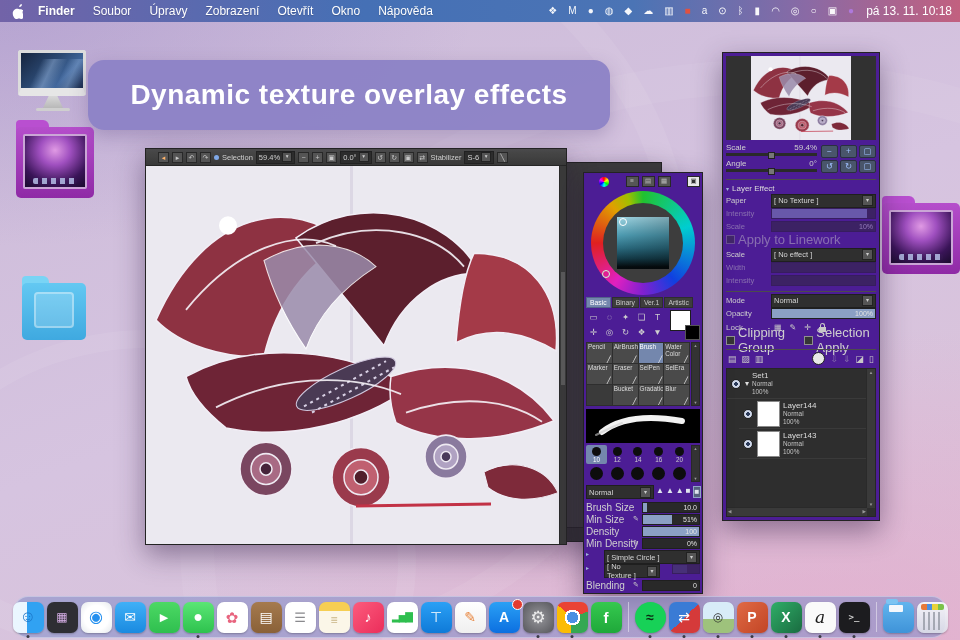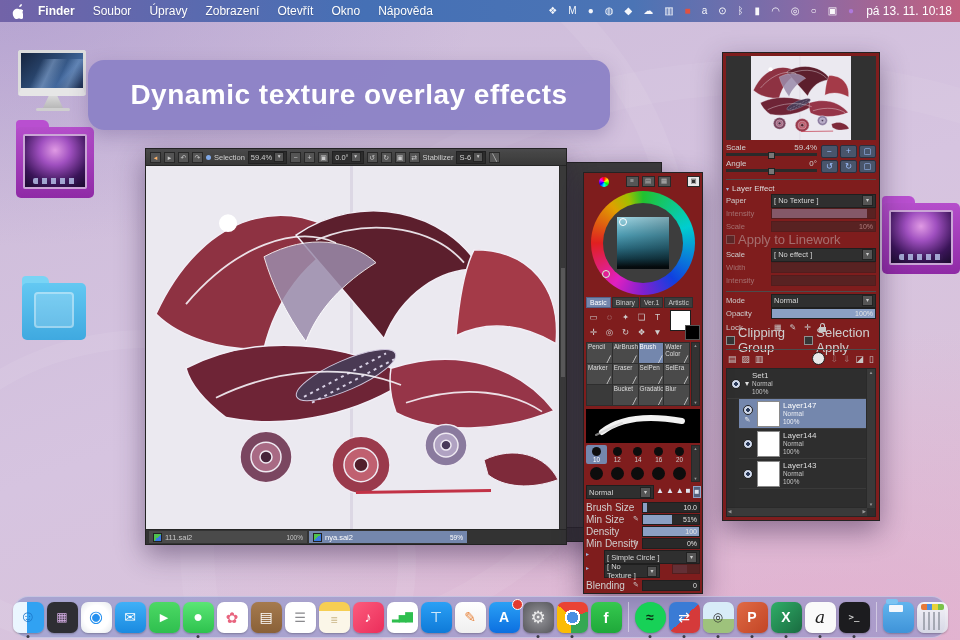--- a/index.html
+++ b/index.html
@@ -56,40 +56,40 @@
     background:radial-gradient(85% 95% at 50% 28%,#e09ae4 0%,#a050c0 30%,#3a1458 68%,#150a26 100%)}
   .pfold .shot::after{content:"";position:absolute;left:8px;right:8px;bottom:3px;height:6px;border-radius:2px;
     background:repeating-linear-gradient(90deg,rgba(180,190,230,.85) 0 5px,rgba(60,40,90,.2) 5px 9px)}
   #icon-folder2{left:22px;top:198px;width:64px;height:64px}
   .bfold .tab{background:#79d4f5}
   .bfold .bodyf{background:linear-gradient(#63c8f2,#3fa9e0)}
   .bfold .inner{position:absolute;left:12px;top:16px;right:12px;bottom:12px;border-radius:4px;
     background:rgba(255,255,255,.18);box-shadow:inset 0 0 0 2px rgba(255,255,255,.35)}
 
   
-  .panel{position:absolute;background:#7f1d1d;border:1px solid #232323;color:#c6c6c6;
+  .panel{position:absolute;background:#4c1d95;border:1px solid #232323;color:#c6c6c6;
     box-shadow:0 10px 26px rgba(40,20,60,.45);box-sizing:border-box}
   .dd{display:flex;align-items:center;background:#2f2f2f;border:1px solid #1f1f1f;height:12px;
     font-size:7.5px;color:#d5d5d5;padding:0 2px;flex:1}
   .dd .arr{margin-left:auto;background:#555;border:1px solid #222;width:9px;height:9px;line-height:8px;
     text-align:center;font-size:6px;color:#ccc}
   .strack{flex:1;height:9px;background:#292929;border:1px solid #1f1f1f;position:relative}
   .sfill{position:absolute;left:0;top:0;bottom:0;background:#8ba0c4}
   .sval{position:absolute;right:2px;top:0;font-size:7px;line-height:9px;color:#e2e2e2;z-index:2}
   .chk{width:7px;height:7px;border:1px solid #8f8f8f;background:#353535;display:inline-block;flex:0 0 auto}
   .dim{opacity:.45}
 
   
   #behind-win{left:565px;top:162px;width:97px;height:380px;background:#3b3b3b}
   #behind-win .bstrip{position:absolute;left:0;right:0;bottom:0;height:13px;background:#323232;border-top:1px solid #262626}
 
   
   #sai-win{left:145px;top:148px;width:422px;height:397px;z-index:10;display:flex;flex-direction:column}
   .sai-toolbar{height:16px;background:linear-gradient(#4b4b4b,#383838);border-bottom:1px solid #262626;
-    display:flex;align-items:center;gap:3px;padding:0 4px;font-size:7.5px;color:#cfcfcf;flex:0 0 auto}
+    display:flex;align-items:center;gap:3px;padding:0 12px;font-size:7.5px;color:#cfcfcf;flex:0 0 auto}
   .tbtn{height:11px;min-width:11px;background:#555;border:1px solid #292929;font-size:7px;line-height:10px;
     text-align:center;color:#c8c8c8;box-sizing:border-box}
   .tbtn.accent{color:#ffb36a}
   .tdd{display:flex;align-items:center;background:#2d2d2d;border:1px solid #222;height:11px;padding:0 2px;gap:2px}
   .tdd .a7{background:#555;border:1px solid #222;width:8px;height:8px;line-height:7px;font-size:5.5px;text-align:center}
   .sel-dot{width:5px;height:5px;border-radius:50%;background:#7fa8e8}
   .sai-body{position:relative;flex:1;background:#ebe9f0;overflow:hidden}
   #canvas-art{position:absolute;inset:0}
   .csb{position:absolute;right:0;top:0;bottom:0;width:6px;background:#3a3a3a;border-left:1px solid #2a2a2a}
   .csb::after{content:"";position:absolute;left:1px;right:1px;top:28%;height:30%;background:#5a5a5a}
@@ -392,32 +392,20 @@
 <path d="M40 140 C90 80 150 60 190 78"></path>
             <path d="M170 75 C230 50 290 65 318 98"></path>
 <path d="M70 235 C130 205 200 200 255 222"></path>
             <path d="M260 240 C320 220 368 230 396 249"></path>
 </g>
 <circle cx="82" cy="58" r="9" fill="#ffffff"></circle>
 <path d="M210 331 L345 329" stroke="#c23246" stroke-width="3"></path>
 </svg></div>
     <div class="csb" data-name="canvas-vertical-scrollbar"></div>
   </div>
-  <div class="sai-tabs" data-name="document-tab-bar">
-    <span class="tab" data-name="document-tab-1">
-      <span class="tab-ic" data-name="sai-file-icon"></span>
-      <span>111.sai2</span>
-      <span class="z">100%</span>
-    </span>
-    <span class="tab active" data-name="document-tab-2">
-      <span class="tab-ic" data-name="sai-file-icon"></span>
-      <span>nya.sai2</span>
-      <span class="z">59%</span>
-    </span>
-  </div>
 </div>
 
 <div class="panel" id="tool-panel" data-name="tool-panel">
   <div class="tp-head" id="tp-head" data-name="color-panel-header">
       <span class="hic wheel" data-name="color-wheel-icon"></span>
       <span class="hic" data-name="rgb-slider-icon">≡</span>
       <span class="hic" data-name="color-mixer-icon">▤</span>
       <span class="hic" data-name="swatches-icon">▦</span>
       <span class="hic right" data-name="scratchpad-icon">▣</span>
     </div>
@@ -720,32 +708,20 @@
         <span class="lico" data-name="layer-visibility">
           <span class="eye" data-name="eye-icon"></span>
         </span>
         <span data-name="layer-set-collapse-icon">▾</span>
         <span class="ltxt" data-name="layer-text">
           <div class="lname" data-name="layer-name">Set1</div>
           <div class="lsub" data-name="layer-mode">Normal</div>
           <div class="lsub" data-name="layer-opacity">100%</div>
         </span>
       </div>
-      <div class="lrow child sel" data-name="layer-row-layer147">
-        <span class="lico" data-name="layer-visibility">
-          <span class="eye" data-name="eye-icon"></span>
-          <span class="ped" data-name="edit-pencil-icon">✎</span>
-        </span>
-        <span class="lthumb" data-name="layer-thumbnail"></span>
-        <span class="ltxt" data-name="layer-text">
-          <div class="lname" data-name="layer-name">Layer147</div>
-          <div class="lsub" data-name="layer-mode">Normal</div>
-          <div class="lsub" data-name="layer-opacity">100%</div>
-        </span>
-      </div>
       <div class="lrow child" data-name="layer-row-layer144">
         <span class="lico" data-name="layer-visibility">
           <span class="eye" data-name="eye-icon"></span>
         </span>
         <span class="lthumb" data-name="layer-thumbnail"></span>
         <span class="ltxt" data-name="layer-text">
           <div class="lname" data-name="layer-name">Layer144</div>
           <div class="lsub" data-name="layer-mode">Normal</div>
           <div class="lsub" data-name="layer-opacity">100%</div>
         </span>

